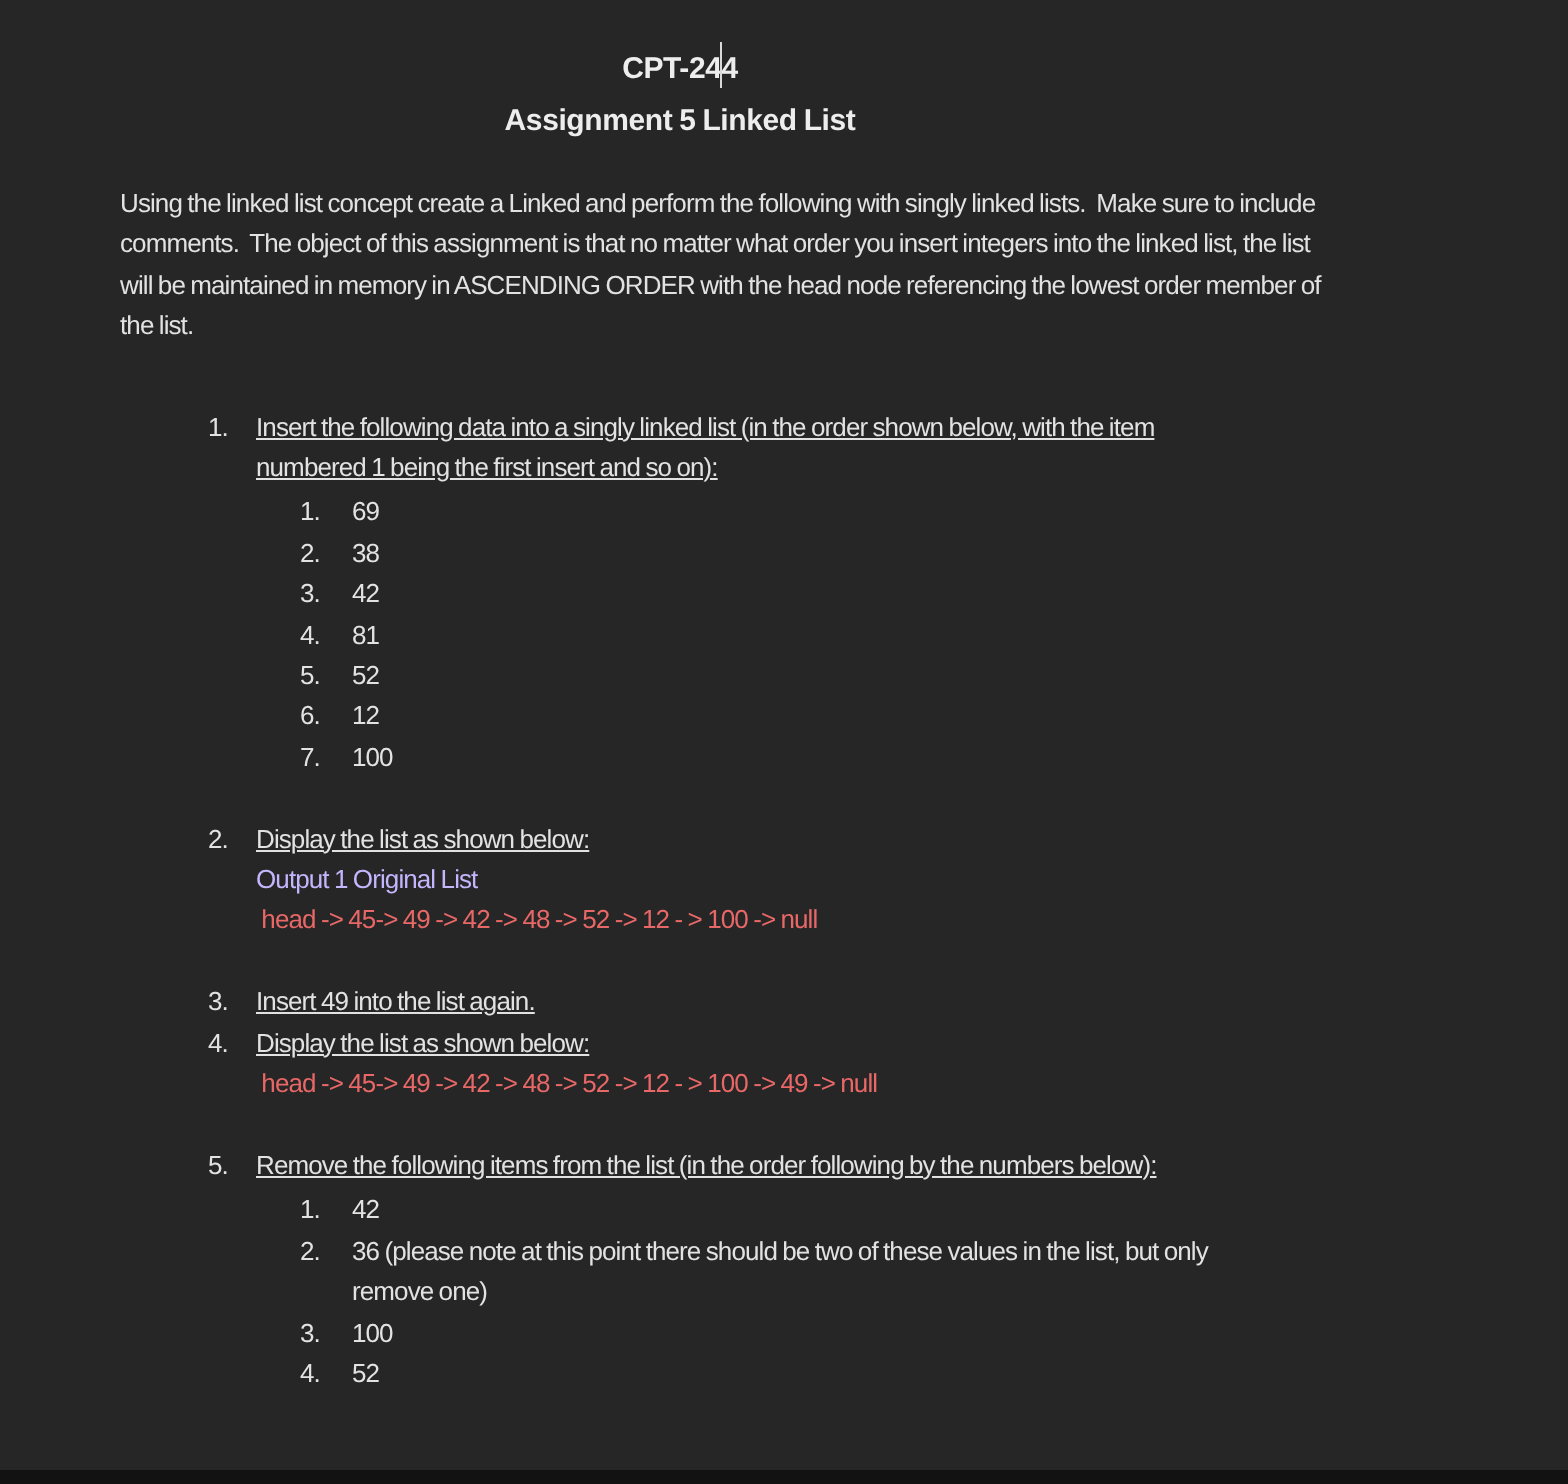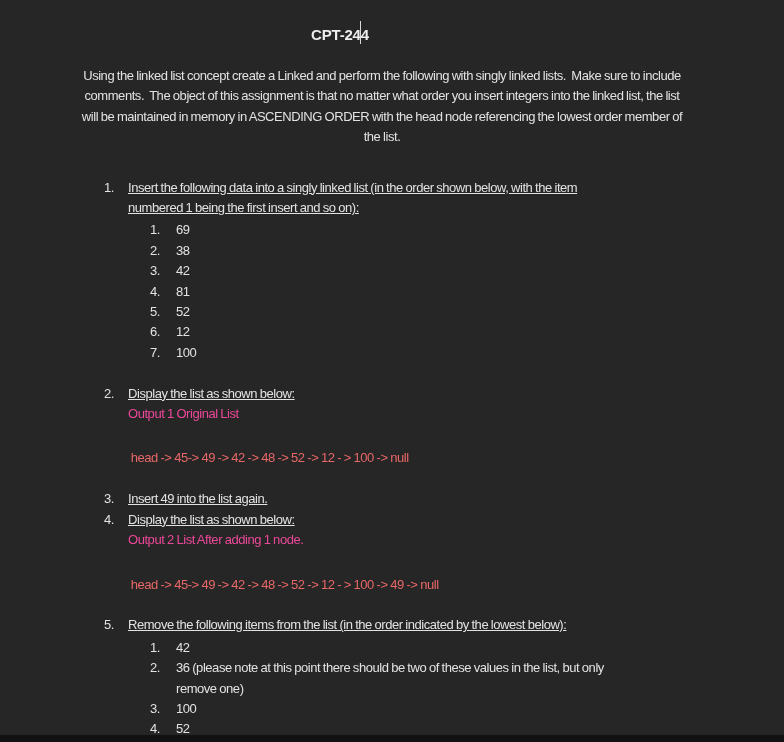--- a/index.html
+++ b/index.html
@@ -35,24 +35,23 @@
     text-align: center;
   }
   .title-line {
     font-weight: bold;
     font-size: 15px;
     letter-spacing: -0.2px;
     line-height: 26px;
     color: #ededed;
   }
   .intro {
-    margin: 18px 0 0 32px;
+    margin: 18px 0 0 60px;
     width: 700px;
     white-space: pre-wrap;
-    text-align: center;
   }
   .step {
     display: flex;
     margin-left: 104px;
   }
   .step .num {
     flex: 0 0 24px;
   }
   .step .txt {
     flex: 1;
@@ -68,47 +67,47 @@
   }
   .subitem .num {
     flex: 0 0 26px;
   }
   .subitem .txt {
     flex: 1;
     white-space: pre-wrap;
   }
   .red-label {
     margin-left: 128px;
-    color: #ec4899;
+    color: #c4b5fd;
     white-space: pre-wrap;
   }
   .red-seq {
     margin-left: 128px;
     color: #e86767;
     white-space: pre-wrap;
-    margin-top: 24px;
   }
   .bottom-strip {
     position: absolute;
     left: 0;
     bottom: 0;
     width: 784px;
     height: 7px;
     background: #121212;
   }
 </style>
 </head>
 <body>
 
 <div class="page">
 
   <div class="caret"></div>
 
   <div class="title-block">
     <div class="title-line">CPT-244</div>
+    <div class="title-line">Assignment 5 Linked List</div>
   </div>
 
   <div class="intro">Using the linked list concept create a Linked and perform the following with singly linked lists.  Make sure to include
 comments.  The object of this assignment is that no matter what order you insert integers into the linked list, the list
 will be maintained in memory in ASCENDING ORDER with the head node referencing the lowest order member of
 the list.</div>
 
   <div class="step mt-step1">
     <span class="num">1.</span>
     <span class="txt">Insert the following data into a singly linked list (in the order shown below, with the item
@@ -154,26 +153,25 @@
   <div class="red-seq"> head -&gt; 45-&gt; 49 -&gt; 42 -&gt; 48 -&gt; 52 -&gt; 12 - &gt; 100 -&gt; null</div>
 
   <div class="step mt-blank">
     <span class="num">3.</span>
     <span class="txt">Insert 49 into the list again.</span>
   </div>
   <div class="step">
     <span class="num">4.</span>
     <span class="txt">Display the list as shown below:</span>
   </div>
-  <div class="red-label">Output 2 List After adding 1 node.</div>
   <div class="red-seq"> head -&gt; 45-&gt; 49 -&gt; 42 -&gt; 48 -&gt; 52 -&gt; 12 - &gt; 100 -&gt; 49 -&gt; null</div>
 
   <div class="step mt-blank">
     <span class="num">5.</span>
-    <span class="txt">Remove the following items from the list (in the order indicated by the lowest below):</span>
+    <span class="txt">Remove the following items from the list (in the order following by the numbers below):</span>
   </div>
 
   <div class="sublist">
     <div class="subitem">
       <span class="num">1.</span>
       <span class="txt">42</span>
     </div>
     <div class="subitem">
       <span class="num">2.</span>
       <span class="txt">36 (please note at this point there should be two of these values in the list, but only

